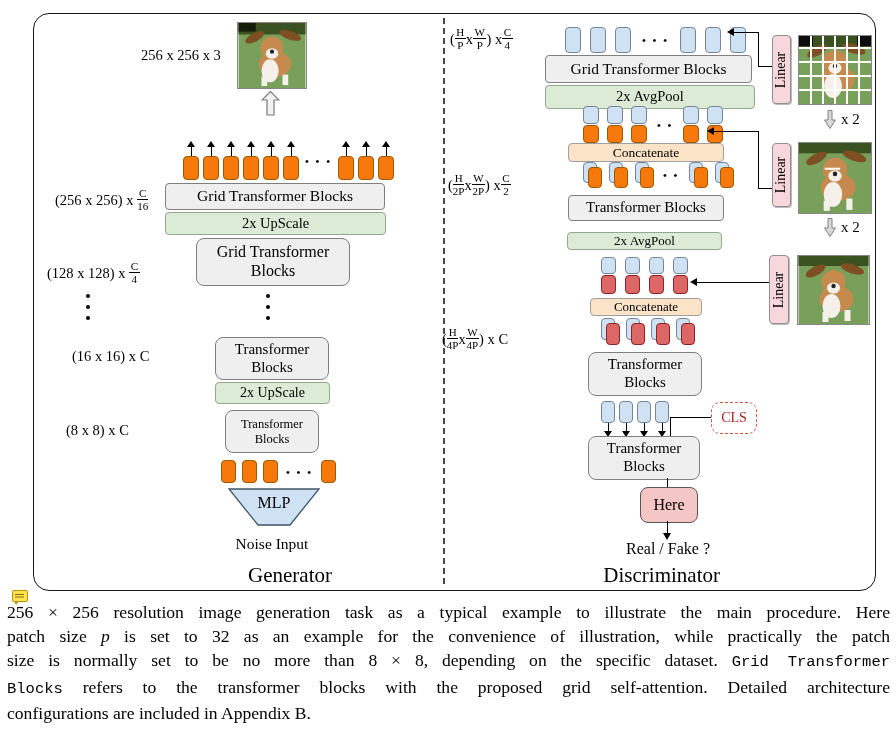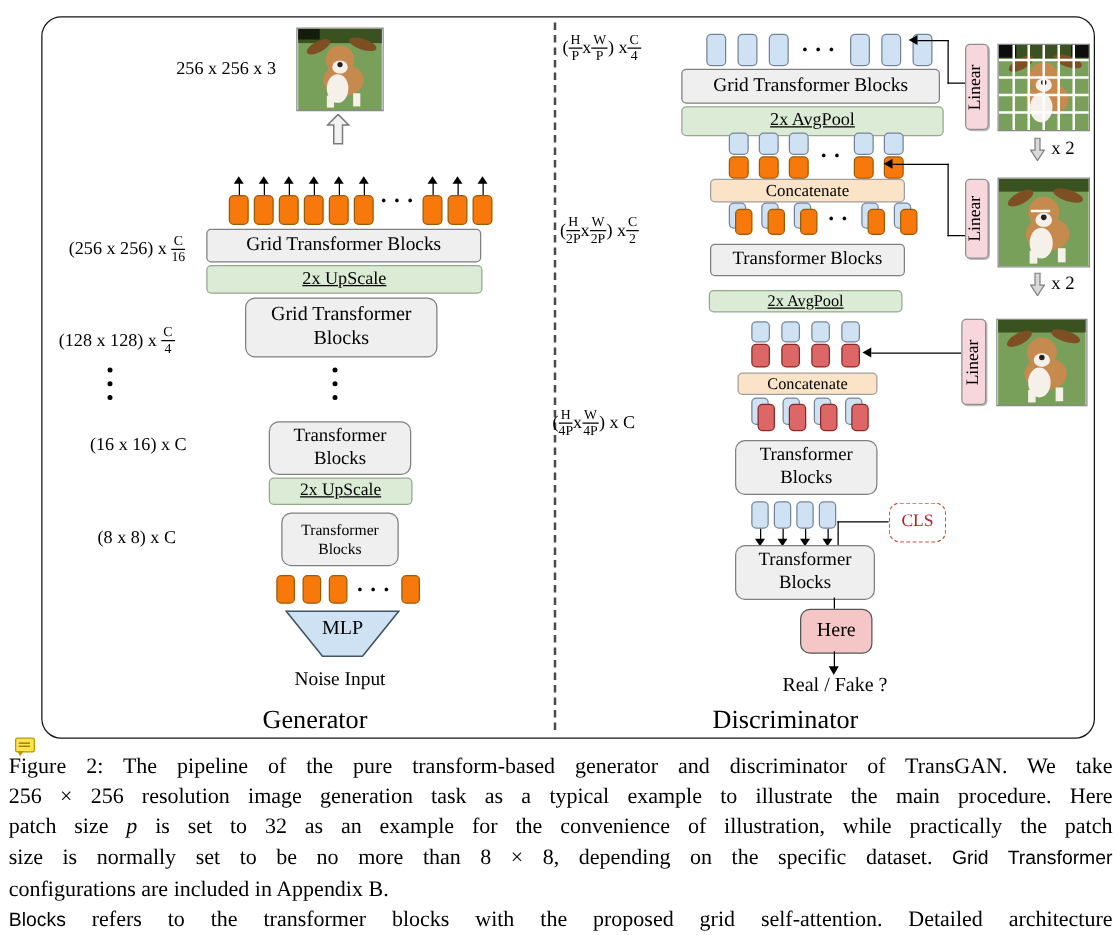--- a/index.html
+++ b/index.html
@@ -8,21 +8,21 @@
   .abs{position:absolute;}
 
   
   #fig-frame{left:33px;top:13px;width:841px;height:576px;border:1.6px solid #151515;border-radius:16px;}
   #divider{left:443px;top:18px;height:566px;width:0;border-left:2px dashed #4a4a4a;}
 
   
   .bx{position:absolute;display:flex;align-items:center;justify-content:center;text-align:center;
       border:1.2px solid #7f7f7f;border-radius:4px;font-size:15px;line-height:1.18;}
   .bx.gray{background:#EFEFEF;}
-  .bx.green{background:#DCEBD5;border-color:#93a98c;text-decoration:underline;}
+  .bx.green{background:#DCEBD5;border-color:#93a98c;}
   .bx.pink{background:#F6DCE0;border-color:#4c4c4c;}
   .bx.tan{background:#FAE3C6;border-color:#9f9f9f;}
   .bx.round{border-radius:8px;}
 
   
   .tk{display:block;border-radius:4px;border:1.4px solid #9c5a00;background:#F8790B;}
   .tk.b{background:#CFE2F3;border-color:#76849a;}
   .tk.r{background:#DD6666;border-color:#8c2626;}
   .trow{position:absolute;display:flex;align-items:flex-end;}
   .tcol{display:flex;flex-direction:column;align-items:center;}
@@ -45,38 +45,38 @@
 
   
   .dim{position:absolute;font-size:14.5px;white-space:nowrap;}
   .frac{display:inline-block;vertical-align:-0.5em;text-align:center;font-size:11px;line-height:1.1;}
   .frac .fn{display:block;border-bottom:1px solid #000;padding:0 1.5px;}
   .frac .fd{display:block;}
 
   .vdots{position:absolute;display:flex;flex-direction:column;gap:7px;}
   .vdots i{width:4px;height:4px;border-radius:50%;background:#000;}
 
-  .sect{position:absolute;font-size:21px;text-align:left;}
+  .sect{position:absolute;font-size:21px;text-align:right;}
 
   
   .linear-v{position:absolute;background:#F8D7DC;border:1.2px solid #8f8f8f;border-radius:4px;
             display:flex;align-items:center;justify-content:center;box-shadow:1px 1px 0 #bbb;}
   .linear-v span{transform:rotate(-90deg);font-size:14px;white-space:nowrap;}
 
   .x2row{position:absolute;display:flex;align-items:center;gap:5px;font-size:15px;}
 
   
   #cls-box{left:711px;top:402px;width:44px;height:30px;border:1.6px dashed #cc5544;border-radius:9px;
            display:flex;align-items:center;justify-content:center;color:#B22222;font-size:14px;background:#fff;}
 
   
   #caption{left:7px;top:600px;width:883px;font-size:17.6px;line-height:24.2px;}
   .capline{text-align:justify;text-align-last:justify;white-space:nowrap;}
   .capline.last{text-align:left;text-align-last:left;}
-  .mono{font-family:Liberation Sans, sans-serif;font-size:15.5px;}
+  .mono{font-family:Liberation Mono, monospace;font-size:15.5px;}
   .it{font-style:italic;}
 
   
   #note-icon{left:12px;top:590px;width:14px;height:10px;background:#FFE34D;border:1px solid #b99708;border-radius:2px;}
   #note-icon::before{content:"";position:absolute;left:2px;top:2.5px;width:9px;height:1.2px;background:#8a7006;box-shadow:0 2.5px 0 #8a7006;}
   #note-icon::after{content:"";position:absolute;left:1px;bottom:-4px;border-left:2px solid transparent;border-right:3px solid transparent;border-top:4px solid #b99708;}
 
   .dogimg{position:absolute;border:1px solid #888;}
 </style>
 </head>
@@ -185,21 +185,21 @@
   <div class="dim" style="left:72px;top:348px;">(16 x 16) x C</div>
 
   <div class="bx gray round" style="left:215px;top:337px;width:112px;height:41px;font-size:15px;">
     <span>Transformer Blocks</span>
   </div>
 
   <div class="bx green" style="left:215px;top:382px;width:113px;height:20px;font-size:14px;">
     <span>2x UpScale</span>
   </div>
 
-  <div class="dim" style="left:78px;top:422px;">(8 x 8) x C</div>
+  <div class="dim" style="left:66px;top:422px;">(8 x 8) x C</div>
 
   <div class="bx gray round" style="left:225px;top:410px;width:92px;height:41px;font-size:12.5px;">
     <span>Transformer Blocks</span>
   </div>
 
   <div class="trow" style="left:221px;top:460px;gap:6px;">
     <i class="tk" style="width:13px;height:21px;"></i>
     <i class="tk" style="width:13px;height:21px;"></i>
     <i class="tk" style="width:13px;height:21px;"></i>
     <span class="dots">• • •</span>
@@ -480,21 +480,20 @@
     <circle cx="35" cy="30" r="2.2" fill="#222"></circle>
     <ellipse cx="17" cy="15" rx="11" ry="4.5" fill="#7E4F22" transform="rotate(-28 17 15)"></ellipse>
     <ellipse cx="54" cy="13" rx="12" ry="4.5" fill="#7E4F22" transform="rotate(18 54 13)"></ellipse>
     <rect x="24" y="56" width="6" height="10" fill="#F5F1EA"></rect>
     <rect x="46" y="54" width="6" height="11" fill="#F5F1EA"></rect>
   </svg>
 
   <div id="note-icon" class="abs"></div>
 
   <div id="caption" class="abs">
-    <div class="capline"><span>Figure 2: The pipeline of the pure transform-based generator and discriminator of TransGAN. We take</span></div>
     <div class="capline"><span>256 × 256 resolution image generation task as a typical example to illustrate the main procedure. Here</span></div>
     <div class="capline"><span>patch size </span><span class="it">p</span><span> is set to 32 as an example for the convenience of illustration, while practically the patch</span></div>
     <div class="capline"><span>size is normally set to be no more than 8 × 8, depending on the specific dataset. </span><span class="mono">Grid Transformer</span></div>
+    <div class="capline"><span class="mono">Blocks</span><span> refers to the transformer blocks with the proposed grid self-attention. Detailed architecture</span></div>
     <div class="capline last"><span>configurations are included in Appendix B.</span></div>
-    <div class="capline"><span class="mono">Blocks</span><span> refers to the transformer blocks with the proposed grid self-attention. Detailed architecture</span></div>
   </div>
 
 </div>
 
 </body></html>

